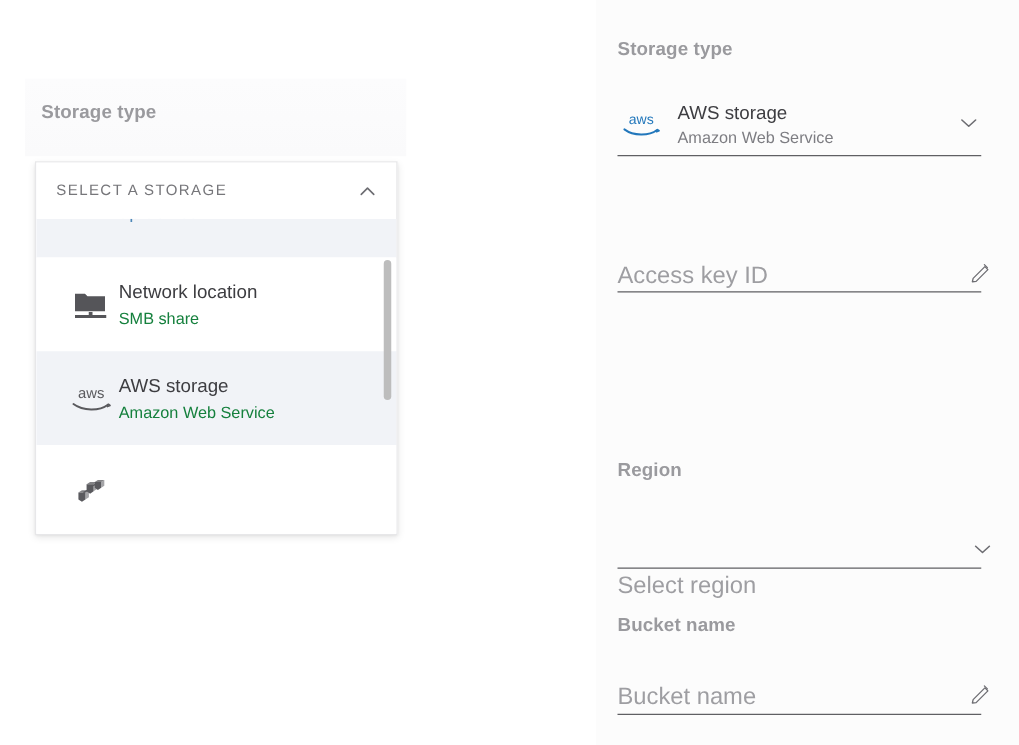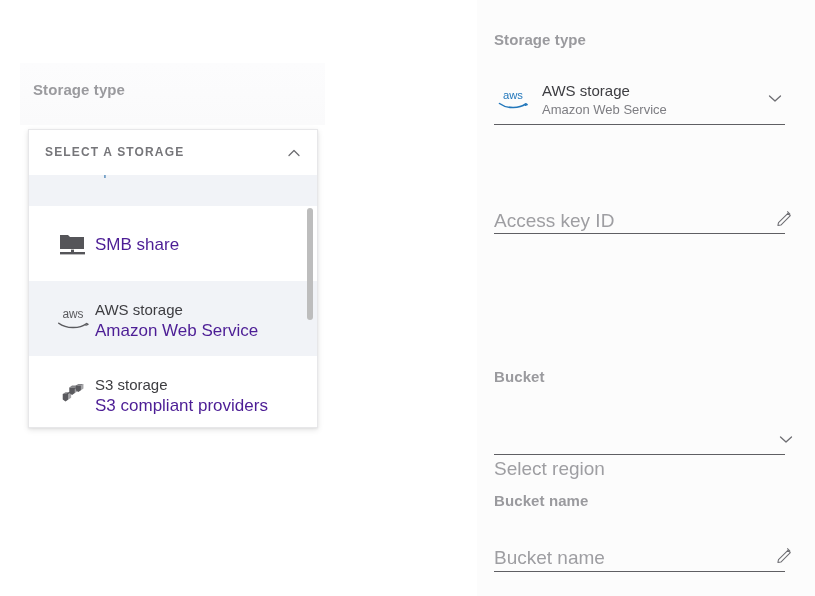--- a/index.html
+++ b/index.html
@@ -54,21 +54,20 @@
     position: relative;
     height: 45px;
     background: #ffffff;
   }
   .dd-header-label {
     position: absolute;
     left: 16px; top: 15px;
     font-size: 12px;
     color: #76767a;
     letter-spacing: 1.15px;
-    font-weight: bold;
   }
   .dd-chevron {
     position: absolute;
     right: 14px; top: 14px;
     width: 18px; height: 18px;
   }
   .dd-list {
     position: absolute;
     left: 0; top: 45px;
     width: 290px;
@@ -101,22 +100,22 @@
     position: absolute;
     left: 66px; top: 50%;
     transform: translateY(-50%);
   }
   .dd-title {
     font-size: 15px;
     color: #3d3d41;
     line-height: 21px;
   }
   .dd-sub {
-    font-size: 17px;
-    color: #4c1d95;
+    font-size: 13px;
+    color: #15803d;
     line-height: 19px;
     margin-top: 1px;
   }
   .clipped-text {
     position: absolute;
     left: 66px; top: -14px;
     font-size: 15px;
     color: #4d87b8;
   }
   .dd-scroll-track {
@@ -225,20 +224,21 @@
 
       <div class="dd-item">
         <span class="ico">
           <svg viewBox="0 0 30 26" width="30" height="26">
             <path d="M2 4 h8 l2 2 h14 v12 h-24 z" fill="#555559"></path>
             <rect x="13" y="18.6" width="3" height="2.6" fill="#555559"></rect>
             <rect x="2" y="21" width="25" height="2.4" fill="#555559"></rect>
           </svg>
         </span>
         <div class="txt">
+          <div class="dd-title">Network location</div>
           <div class="dd-sub">SMB share</div>
         </div>
       </div>
 
       <div class="dd-item selected">
         <span class="ico">
           <svg viewBox="0 0 40 26" width="38" height="25">
             <text x="20" y="13" font-family="Liberation Sans, sans-serif" font-size="12.5" fill="#5a5a5e" text-anchor="middle">aws</text>
             <path d="M5 18 C13 24, 27 24, 34 18.5" fill="none" stroke="#5a5a5e" stroke-width="1.6" stroke-linecap="round"></path>
             <path d="M34.4 18.2 l1.4 1.0 l-2.2 .9" fill="none" stroke="#5a5a5e" stroke-width="1.4" stroke-linecap="round" stroke-linejoin="round"></path>
@@ -261,24 +261,20 @@
               <path d="M13 8 l3 -2 l6 0 l-3 2 z" opacity=".75"></path>
               <path d="M19 8 l3 -2 v6 l-3 2 z" opacity=".55"></path>
               <path d="M20 6 h5.5 v5 l-2.8 1.8 l-2.7 -1.8 z"></path>
               <path d="M20 6 l2.7 -1.8 l5.5 0 l-2.7 1.8 z" opacity=".75"></path>
               <path d="M25.5 6 l2.7 -1.8 v5 l-2.7 1.8 z" opacity=".55"></path>
               <rect x="10" y="13" width="6" height="1.2" transform="rotate(-28 13 13.6)"></rect>
               <rect x="17" y="8" width="5" height="1.2" transform="rotate(-22 19.5 8.6)"></rect>
             </g>
           </svg>
         </span>
-        <div class="txt">
-          <div class="dd-title">S3 storage</div>
-          <div class="dd-sub">S3 compliant providers</div>
-        </div>
       </div>
     </div>
 
     <div class="dd-scroll-track"></div>
     <div class="dd-scroll-thumb"></div>
   </div>
 </div>
 
 <div class="right-pane">
 
@@ -305,21 +301,21 @@
 
   <div class="placeholder-txt" style="top:210px;">Access key ID</div>
   <span class="pencil" style="top:210px;">
     <svg viewBox="0 0 18 18" width="18" height="18">
       <path d="M2.2 14.1 L11.6 4.7 L14 7.1 L4.6 16.5 L1.6 16.8 z" transform="translate(0.3,-1.4)" fill="none" stroke="#6d6d72" stroke-width="1.05" stroke-linejoin="round"></path>
       <path d="M11.2 3.1 L13.6 5.5" transform="translate(0.3,-1.4)" fill="none" stroke="#6d6d72" stroke-width="1.05" stroke-linecap="round"></path>
     </svg>
   </span>
   <div class="underline" style="top:233px;"></div>
 
-  <div class="field-label" style="left:17px; top:368px;">Bucket</div>
+  <div class="field-label" style="left:17px; top:368px;">Region</div>
 
   <div class="placeholder-txt" style="top:430px;margin-top:28px;">Select region</div>
   <span class="pencil" style="top:429px; right:19px; width:20px; height:20px;">
     <svg viewBox="0 0 20 20" width="20" height="20">
       <path d="M4.5 8 L10 13 L15.5 8" fill="none" stroke="#6d6d72" stroke-width="1.3" stroke-linecap="round" stroke-linejoin="round"></path>
     </svg>
   </span>
   <div class="underline" style="top:454px;"></div>
 
   <div class="field-label" style="left:17px; top:492px;">Bucket name</div>

